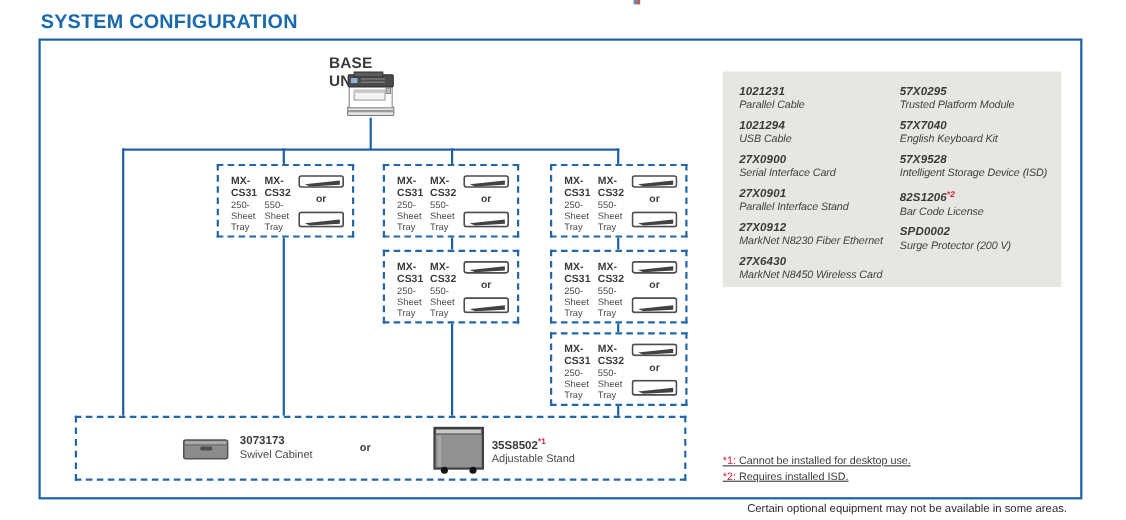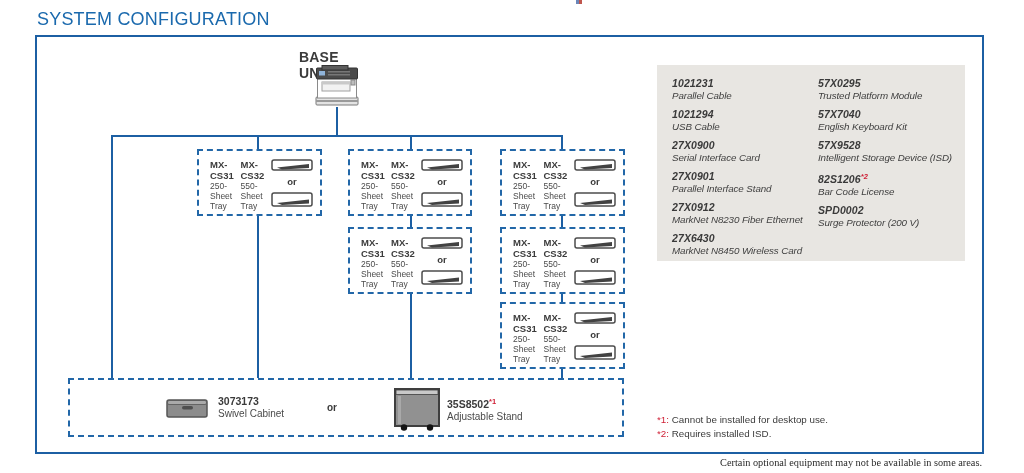--- a/index.html
+++ b/index.html
@@ -5,21 +5,21 @@
   * { margin:0; padding:0; box-sizing:border-box; }
   body { background:#ffffff; font-family:"Liberation Sans", sans-serif; }
   #screen {
     position:relative; width:1024px; height:473px; background:#ffffff;
     overflow:hidden; color:#3b3b3b;
   }
   .abs { position:absolute; }
 
   .page-title {
     position:absolute; left:37px; top:9px;
-    font-size:18px; font-weight:normal; color:#1a69ad; letter-spacing:0.2px;
+    font-size:18px; font-weight:bold; color:#1a69ad; letter-spacing:0.2px;
   }
   .artifact {
     position:absolute; left:576px; top:0; width:6px; height:4px;
     background:linear-gradient(90deg,#6b86b8 50%,#c0564d 50%);
   }
 
   .outer-box {
     position:absolute; left:35px; top:35px; width:949px; height:419px;
     border:2px solid #1c5fa3; background:#ffffff;
   }
@@ -51,26 +51,26 @@
   .panel {
     position:absolute; left:657px; top:65px; width:308px; height:196px;
     background:#e8e6e2;
   }
   .parts-col { position:absolute; top:12px; }
   .part { margin-bottom:6px;font-style:italic; }
   .pnum { font-size:10.5px; font-weight:bold; color:#3a3a3a; line-height:13px; letter-spacing:0.1px; }
   .pdesc { font-size:9.8px; color:#3f3f3f; line-height:12px; letter-spacing:-0.1px; }
 
   
-  .notes { position:absolute; left:657px; top:413px; }
+  .notes { position:absolute; left:657px; top:413px;text-decoration:underline; }
   .note { font-size:9.8px; line-height:13.5px; color:#3b3b3b; }
   .note .red { color:#cf2137; }
 
   .caption {
-    position:absolute; right:42px; top:457px; font-size:10.3px; color:#2a2a2a;font-family:Liberation Serif, serif;
+    position:absolute; right:54px; top:457px; font-size:10.3px; color:#2a2a2a;
   }
 </style>
 </head>
 <body>
 
 <div id="screen">
 
   <div class="page-title">SYSTEM CONFIGURATION</div>
   <div class="artifact"></div>
 

